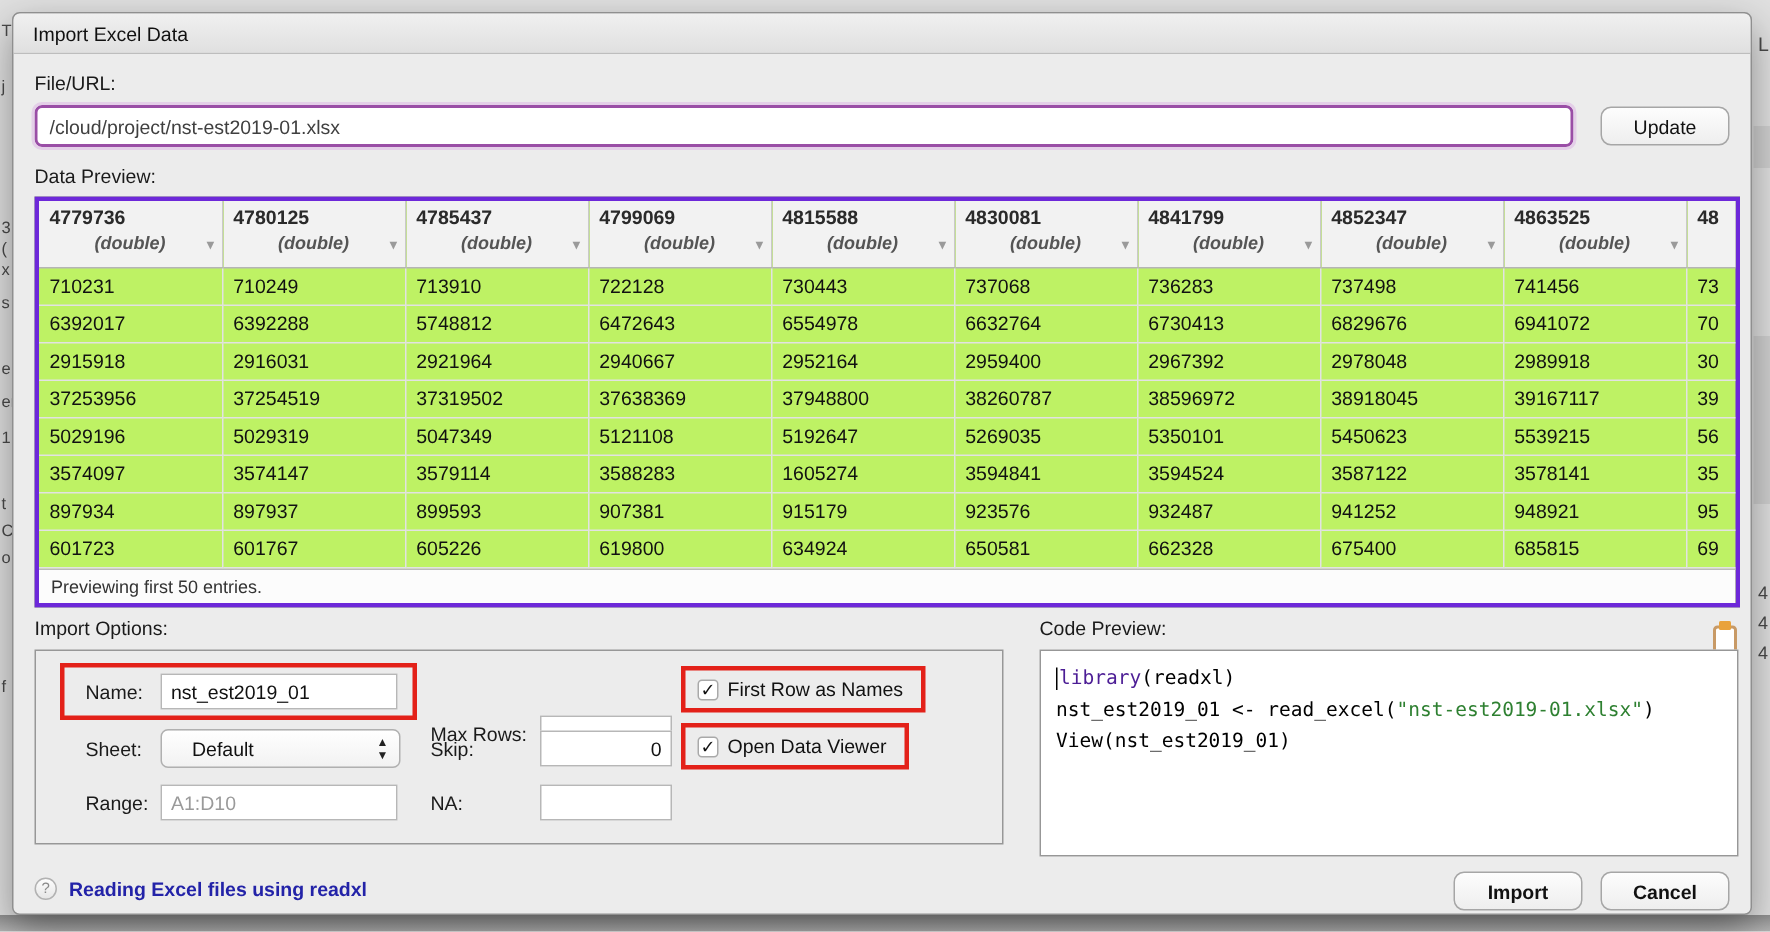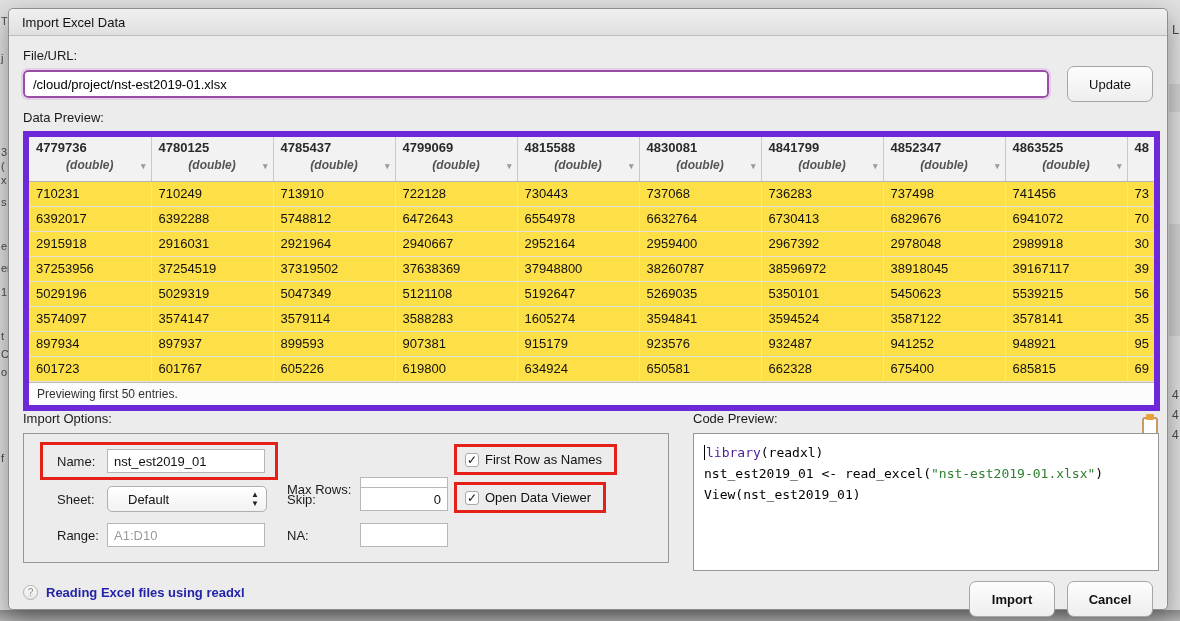--- a/index.html
+++ b/index.html
@@ -21,30 +21,30 @@
     background:linear-gradient(#f0f0f0,#e0e0e0); border-bottom:1px solid #bdbdbd;
     border-radius:5px 5px 0 0; line-height:27px; padding-left:13px;
     font-size:13px; color:#111; }
 
   .lbl { position:absolute; font-size:13px; color:#1a1a1a; }
 
   
   .file-row { position:absolute; left:14px; top:60px; width:1130px; height:30px;
     display:flex; align-items:center; }
   .file-input { flex:1; height:28px; border:2px solid #9a4ea6; border-radius:5px;
-    outline:2px solid #e4cfe8; background:#fff; font-size:13px; color:#000000;
+    outline:2px solid #e4cfe8; background:#fff; font-size:13px; color:#404040;
     padding:0 8px; font-family:"Liberation Sans",sans-serif; }
-  .btn { height:36px; border:1px solid #a6a6a6; border-radius:7px;
+  .btn { height:26px; border:1px solid #a6a6a6; border-radius:7px;
     background:linear-gradient(#fdfdfd,#eeeeee); font-size:13px; color:#111;
     padding:0 18px; font-family:"Liberation Sans",sans-serif; cursor:default; }
   .update-btn { margin-left:18px; width:86px; }
 
   
   .dp-wrap { position:absolute; left:14px; top:122px; width:1137px;
-    border:6px solid #6d28d9; background:#fde047; overflow:hidden; }
+    border:3px solid #6d28d9; background:#bef264; overflow:hidden; }
   table.dp { border-collapse:collapse; table-layout:fixed; width:1136px; }
   table.dp th { position:relative; height:44px; background:#f2f2f2;
     border-right:1px solid #c9c9c9; border-bottom:1px solid #b5b5b5;
     padding:3px 7px; text-align:left; vertical-align:top; overflow:hidden; }
   .col-name { font-size:13px; font-weight:bold; color:#2a2a2a; white-space:nowrap; }
   .col-sub { font-size:12px; font-style:italic; color:#555; text-align:center;
     margin-top:3px; }
   .menu-icon { position:absolute; right:5px; top:24px; font-size:9px; color:#9a9a9a; }
   table.dp th:last-child .col-sub, table.dp th:last-child .menu-icon { display:none; }
   table.dp td { height:25px; font-size:13px; color:#111; padding:2px 7px;

